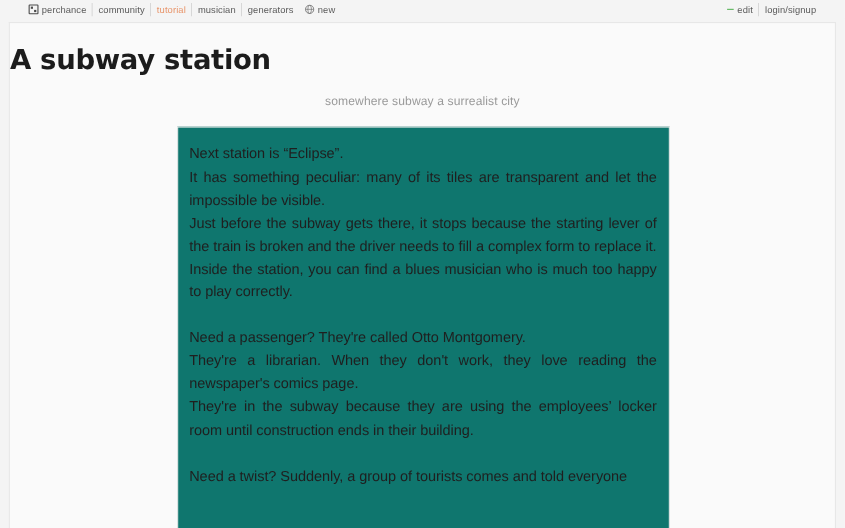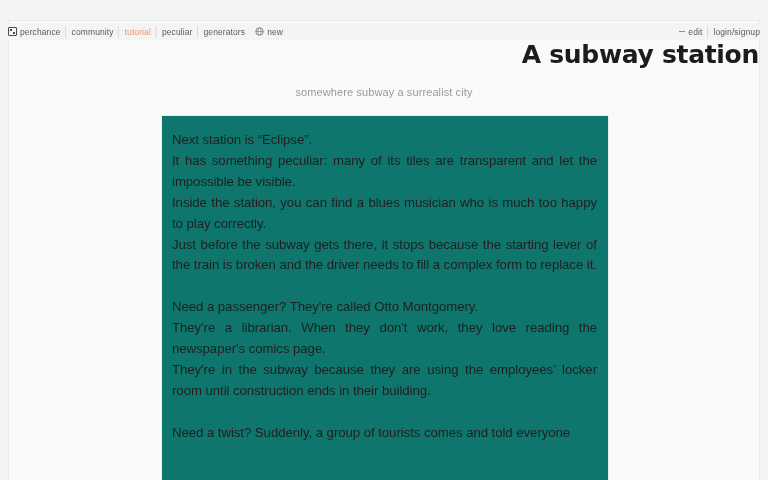--- a/index.html
+++ b/index.html
@@ -14,27 +14,26 @@
     font-family: "Liberation Sans", sans-serif;
     -webkit-font-smoothing: antialiased;
   }
 
   
   .topnav {
     height: 17px;
     background: #f4f4f4;
     display: flex;
     align-items: center;
-    padding: 0 6px;
+    padding: 0 24px;
     font-size: 8.5px;
     color: #555;
     box-sizing: border-box;
     position: relative;
     z-index: 5;
-    margin-top: 23px;
   }
   .nav-left {
     display: flex;
     align-items: center;
     flex: 1;
     gap: 0;
   }
   .nav-right {
     display: flex;
     align-items: flex-start;
@@ -99,21 +98,21 @@
     width: 752px;
     height: 460px;
     background: #fafafa;
     border: 1px solid #e7e7e7;
     border-bottom: none;
     box-sizing: border-box;
     overflow: hidden;
   }
 
   .title {
-    text-align: right;
+    text-align: left;
     font-family: "DejaVu Sans", sans-serif;
     font-weight: bold;
     font-size: 25px;
     color: #1c1c1c;
     margin: 0;
     padding-top: 19px;
     letter-spacing: -0.3px;
   }
   .subtitle {
     text-align: center;
@@ -167,21 +166,21 @@
       <span>community</span>
     </a>
 
     <span class="nav-sep">│</span>
     <a class="nav-item accent">
       <span>tutorial</span>
     </a>
 
     <span class="nav-sep">│</span>
     <a class="nav-item">
-      <span>peculiar</span>
+      <span>musician</span>
     </a>
 
     <span class="nav-sep">│</span>
     <a class="nav-item">
       <span>generators</span>
     </a>
 
     <a class="nav-item" style="margin-left:6px;">
       <span class="nav-ico">
         <svg width="9" height="9" viewBox="0 0 12 12" aria-hidden="true">
@@ -207,22 +206,22 @@
 </div>
 
 <div class="page">
 
   <h1 class="title">A subway station</h1>
   <div class="subtitle">somewhere subway a surrealist city</div>
 
   <div class="card">
     <p>Next station is “Eclipse”.</p>
     <p>It has something peculiar: many of its tiles are transparent and let the impossible be visible.</p>
+    <p>Just before the subway gets there, it stops because the starting lever of the train is broken and the driver needs to fill a complex form to replace it.</p>
     <p>Inside the station, you can find a blues musician who is much too happy to play correctly.</p>
-    <p>Just before the subway gets there, it stops because the starting lever of the train is broken and the driver needs to fill a complex form to replace it.</p>
     <p class="spacer"></p>
     <p>Need a passenger? They're called Otto Montgomery.</p>
     <p>They're a librarian. When they don't work, they love reading the newspaper's comics page.</p>
     <p>They're in the subway because they are using the employees’ locker room until construction ends in their building.</p>
     <p class="spacer"></p>
     <p>Need a twist? Suddenly, a group of tourists comes and told everyone</p>
   </div>
 
 </div>
 

